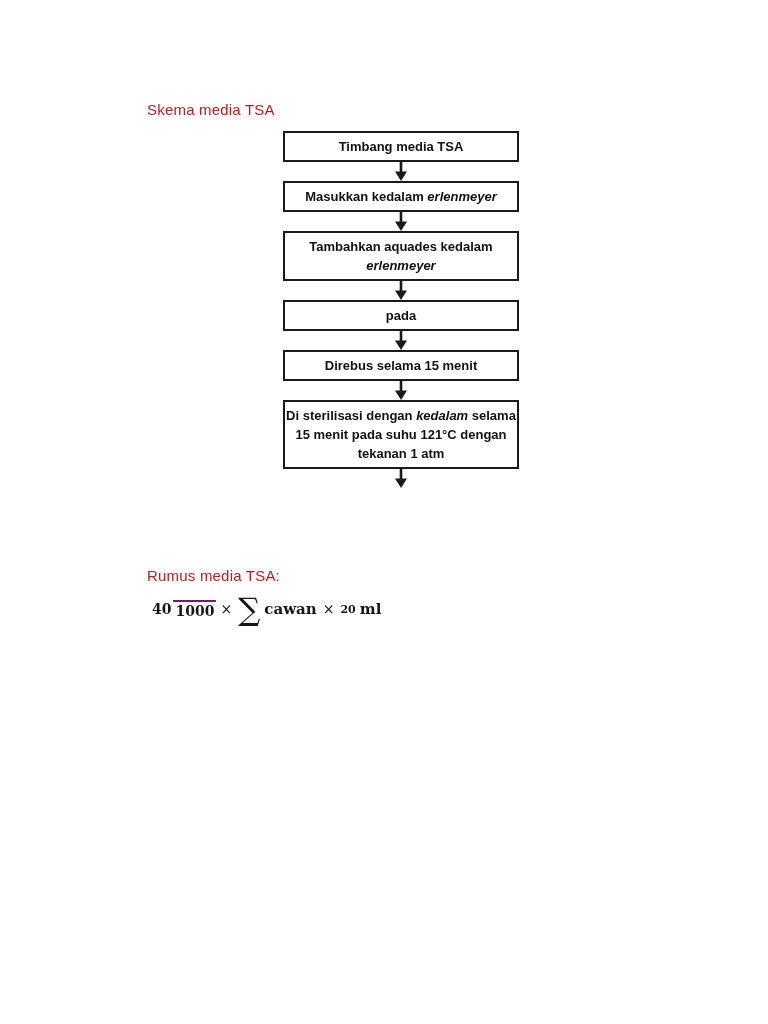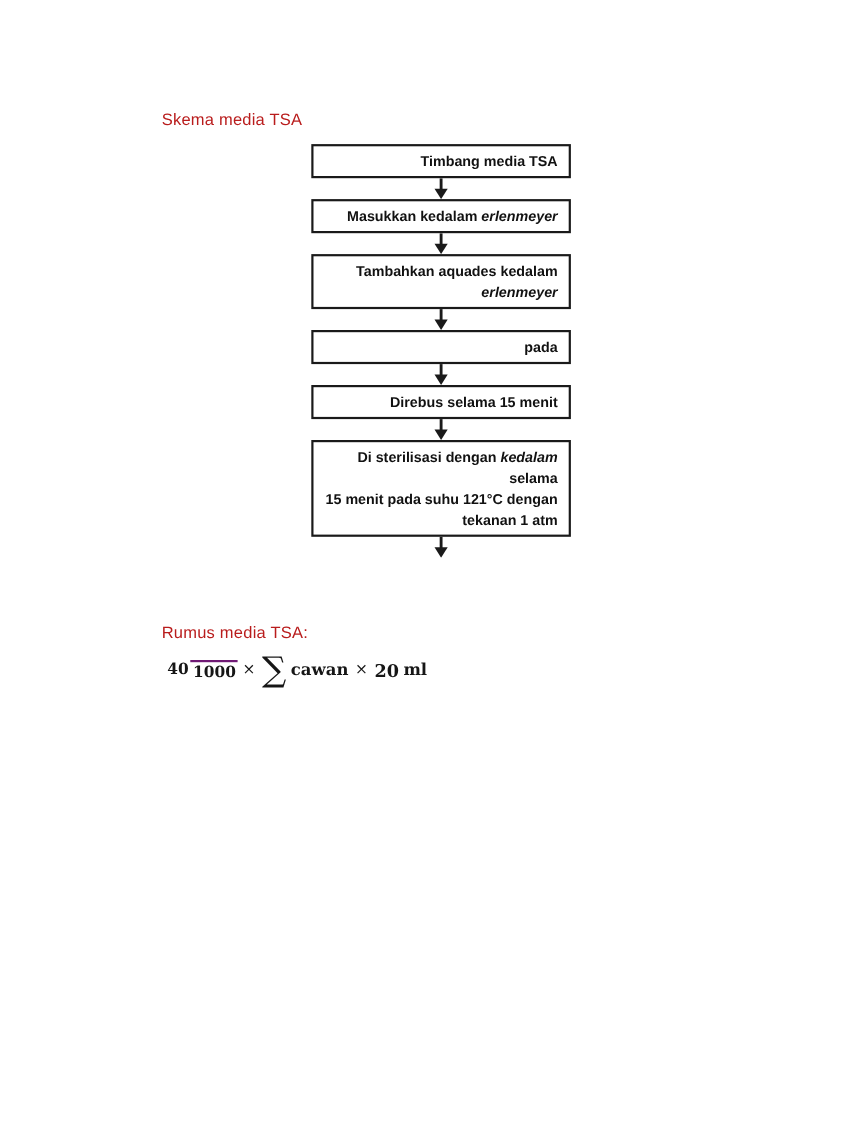--- a/index.html
+++ b/index.html
@@ -28,25 +28,25 @@
     top: 131px;
     width: 236px;
     display: flex;
     flex-direction: column;
     align-items: center;
   }
   .flow-box {
     width: 236px;
     border: 2px solid #1a1a1a;
     background: #ffffff;
-    text-align: right;
+    text-align: center;
     font-weight: 700;
     font-size: 13px;
     line-height: 19px;
-    padding: 4px 10px;
+    padding: 4px 0;
     color: #111111;
   }
   .flow-box em { font-style: italic; font-weight: 700; }
   .flow-arrow {
     height: 19px;
     display: flex;
     align-items: flex-start;
     justify-content: center;
   }
 
@@ -81,21 +81,21 @@
     margin: 0 2px;
     font-family: "DejaVu Serif", "DejaVu Sans", serif;
   }
   .math-var {
     font-weight: 700;
     font-size: 15px;
     margin: 0 2px;
   }
   .math-num {
     font-weight: 700;
-    font-size: 16px;
+    font-size: 11px;
     margin: 0 2px;
   }
 </style>
 </head>
 <body>
 
 <div class="doc-heading" id="heading-skema">Skema media TSA</div>
 
 <div class="flowchart">
     <div class="flow-box">

